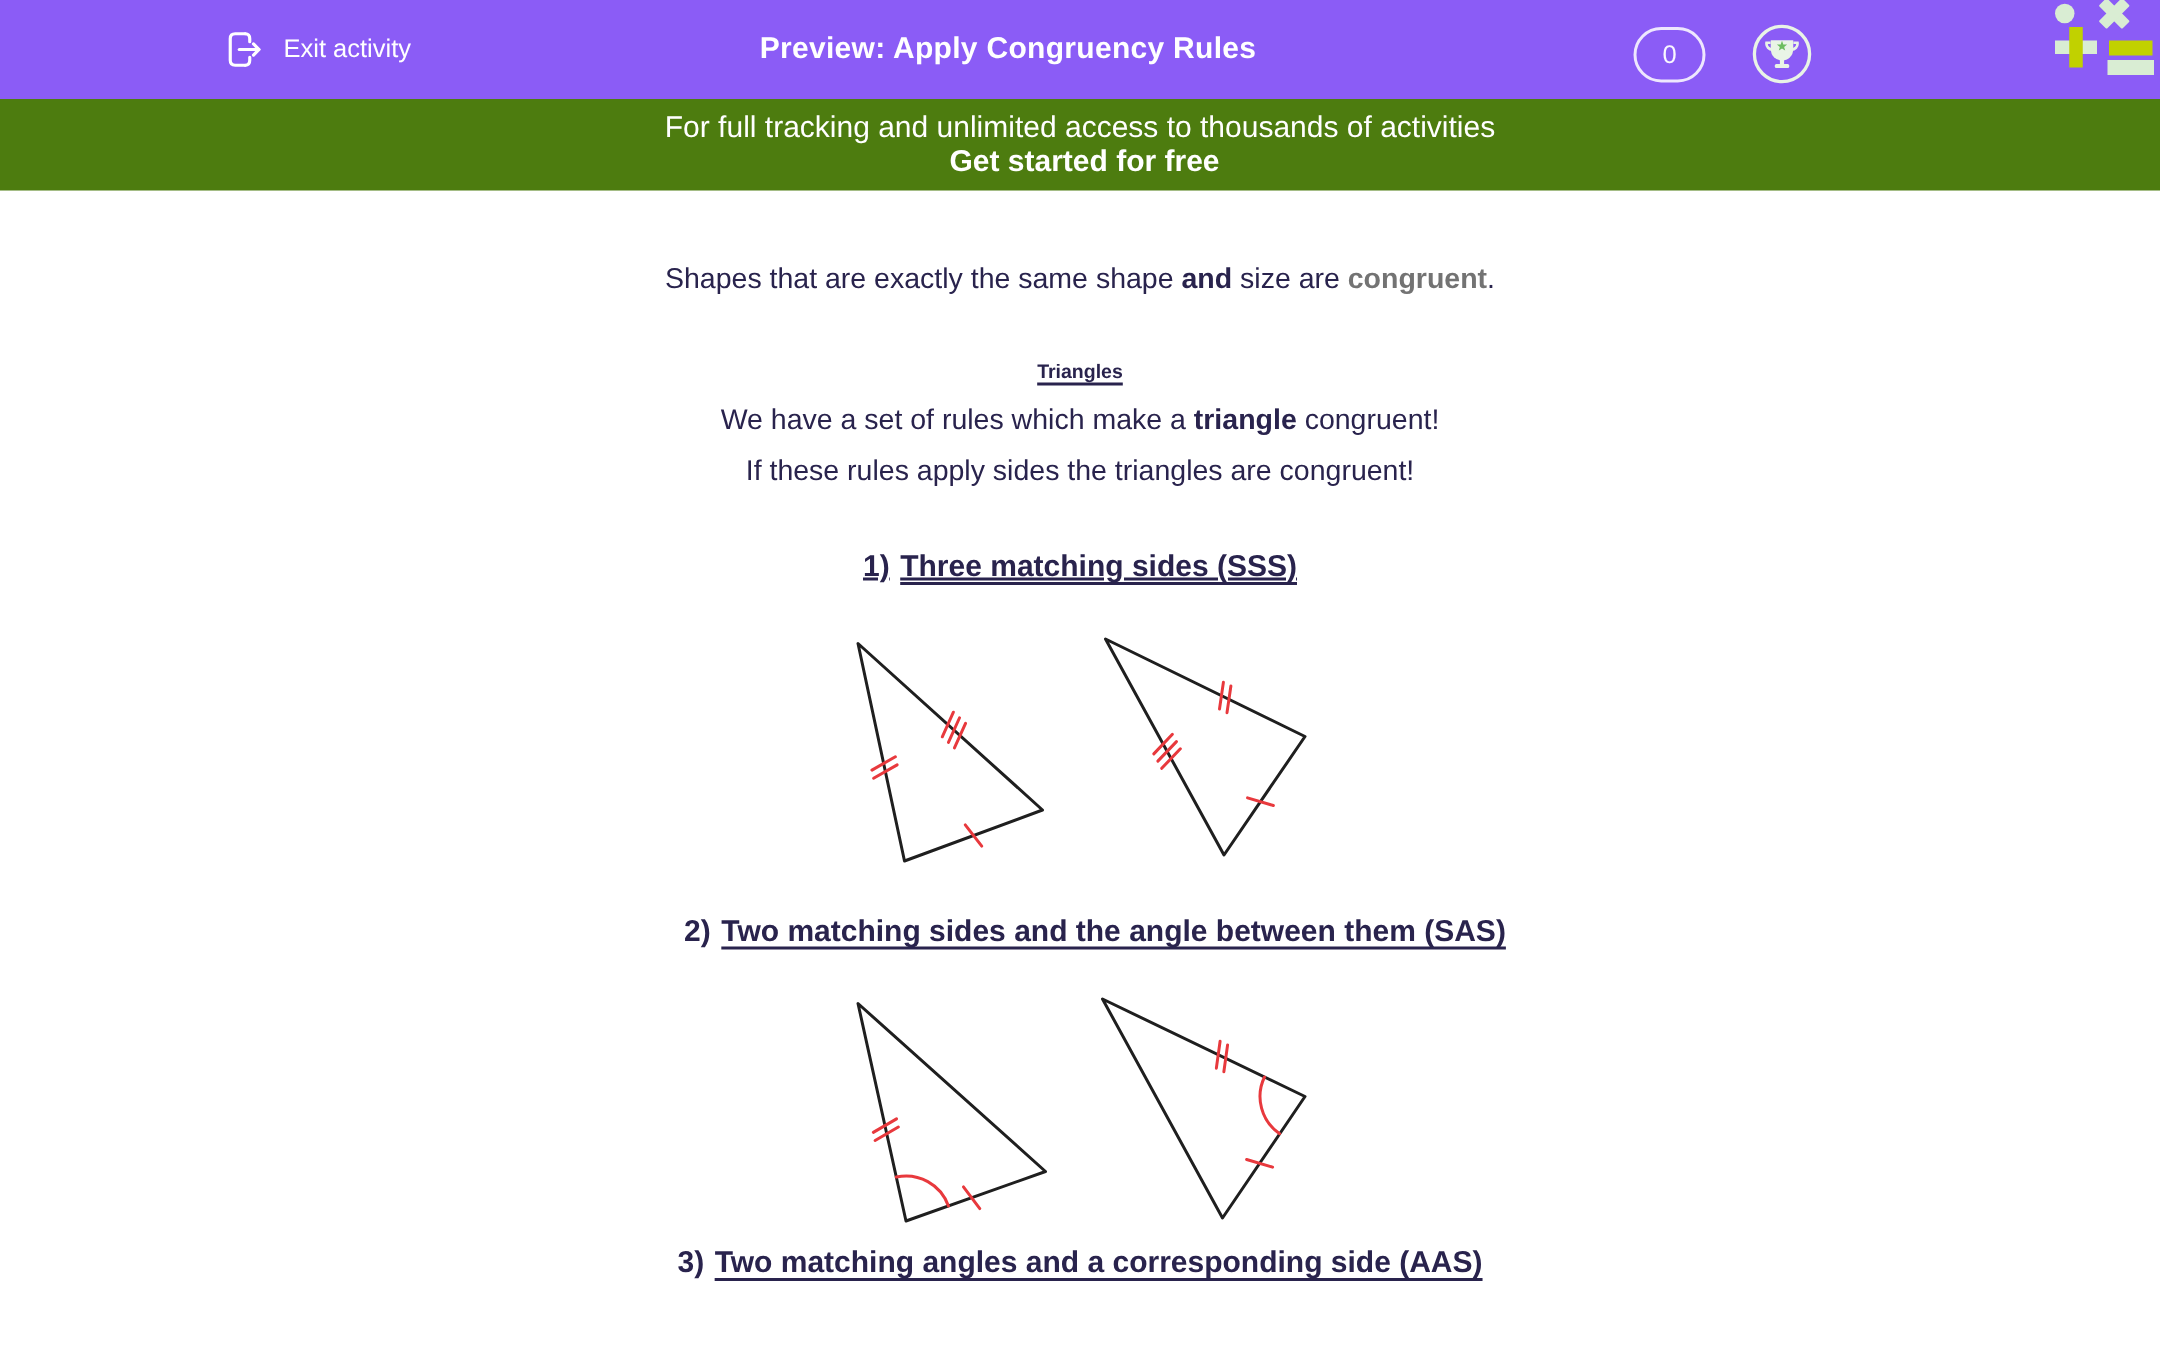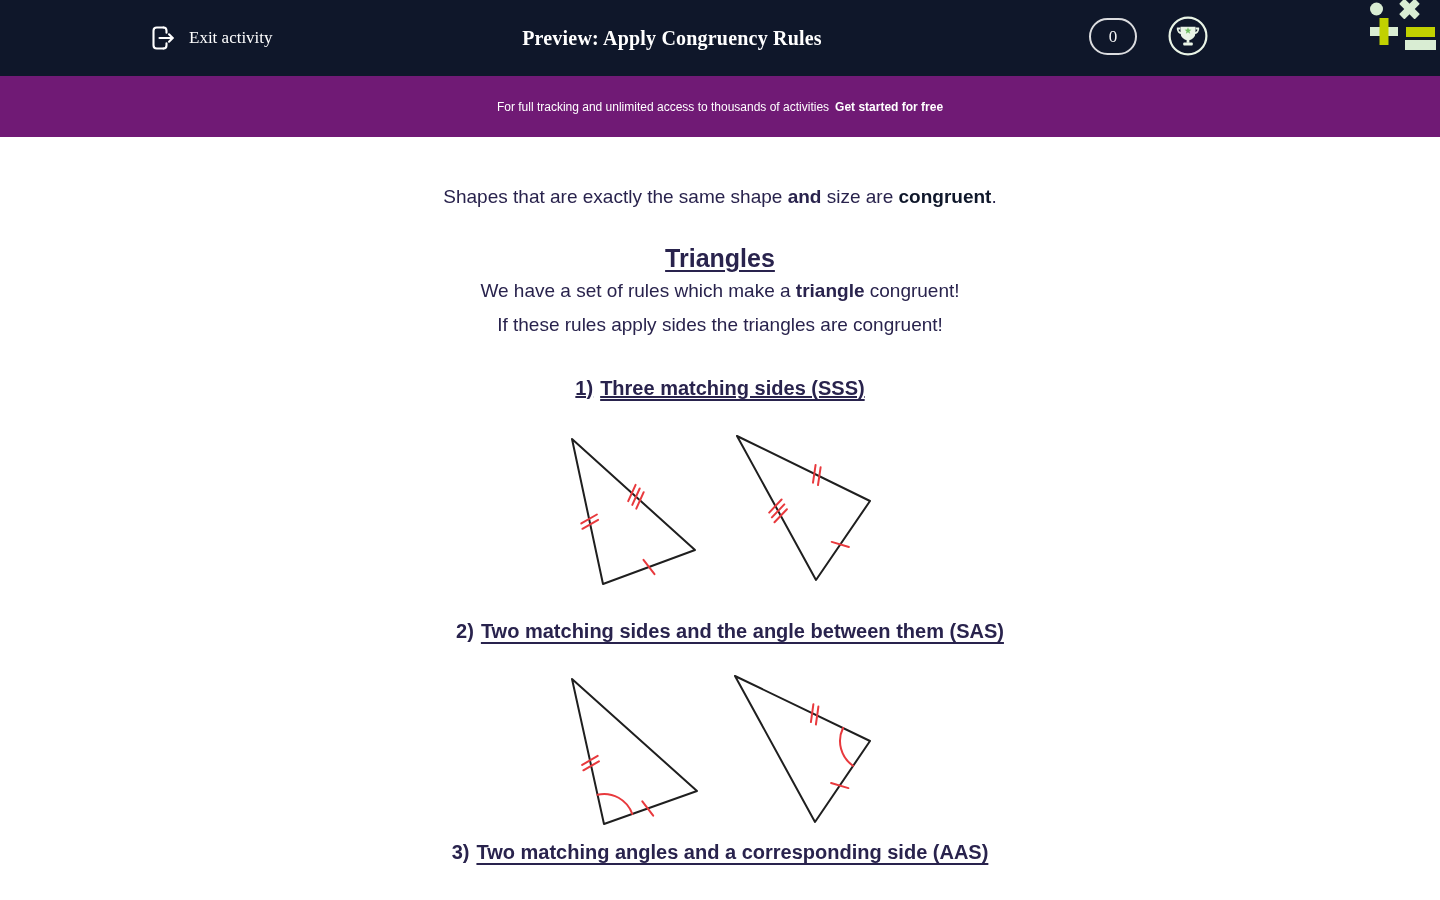--- a/index.html
+++ b/index.html
@@ -6,23 +6,22 @@
   html, body { margin: 0; padding: 0; }
   body {
     width: 1440px; height: 900px;
     background: #ffffff;
     font-family: "Liberation Sans", sans-serif;
     overflow: hidden;
   }
   
   .topbar {
     position: relative;
-    height: 76px;
-    background: #0f172a;
-    font-family: Liberation Serif, serif;
+    height: 66px;
+    background: #8b5cf6;
   }
   .exit-btn {
     position: absolute; left: 148px; top: 50%;
     transform: translateY(-50%);
     display: flex; align-items: center; gap: 11px;
     background: none; border: none; padding: 0;
     color: #ffffff; font-size: 17px; cursor: pointer;
     font-family: inherit;
   }
   .topbar-title {
@@ -44,36 +43,37 @@
     width: 40px; height: 40px;
     background: none; border: none; padding: 0; cursor: pointer;
   }
   .brand-logo {
     position: absolute; right: 0; top: 0;
     width: 77px; height: 56px;
   }
   
   .banner {
     height: 61px;
-    background: #701a75;
+    background: #4d7c0f;
     color: #ffffff;
     display: flex; align-items: center; justify-content: center;
-    font-size: 12px;
+    font-size: 20px;
+    flex-direction: column;
   }
   .banner .cta {
     font-weight: bold; color: #ffffff;
     margin-left: 6px; cursor: pointer; text-decoration: none;
   }
   
   main { text-align: center; color: #29234d; }
   .intro { margin: 46px 0 0; font-size: 19px; line-height: 28px; }
   .intro .b { font-weight: bold; margin-top: 45px; }
-  .intro .blue { color: #0f172a; font-weight: bold; text-align: right; }
+  .intro .blue { color: #737373; font-weight: bold; text-align: right; }
   .tri-heading {
-    margin: 33px 0 0; font-size: 25px; font-weight: bold;
+    margin: 33px 0 0; font-size: 13px; font-weight: bold;
     text-decoration: underline; text-underline-offset: 3px;
     text-decoration-thickness: 2px; line-height: 28px;
   }
   .body-line { margin: 3px 0 0; font-size: 19px; line-height: 31px; }
   .body-line .b { font-weight: bold; }
   .rule {
     margin: 0; font-size: 20px; font-weight: bold; line-height: 30px;
   }
   .rule-1 { margin-top: 33px; text-decoration: underline; }
   .rule-2 { margin-top: 22px; margin-left: 20px; }

